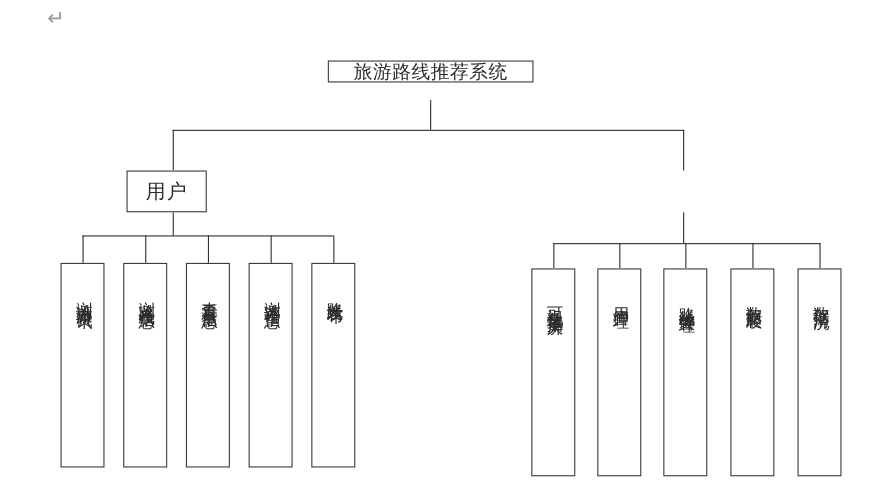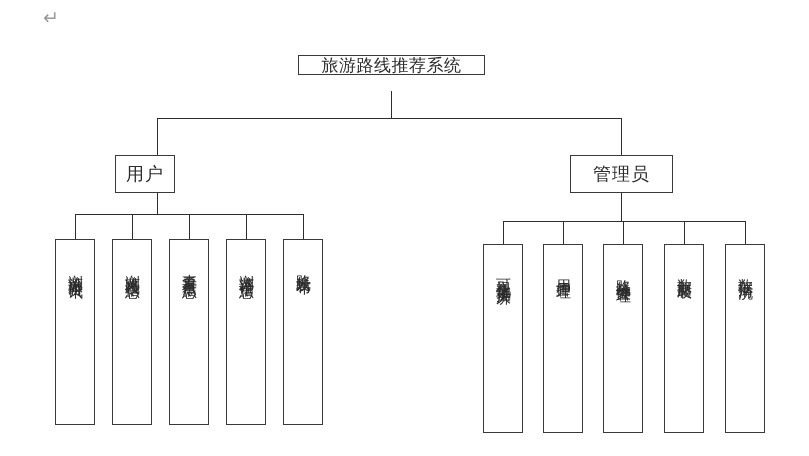--- a/index.html
+++ b/index.html
@@ -74,21 +74,21 @@
     font-size: 17px;
     letter-spacing: 0.5px;
   }
 
   
   .node.mid {
     height: 38px;
     font-size: 18px;
     letter-spacing: 1px;
   }
-  .node.mid.user      { left: 115px; top: 155px; width: 60px; }
+  .node.mid.user      { left: 115px; top: 155px; width: 73px; }
   .node.mid.admin     { left: 570px; top: 155px; width: 103px; }
 
   
   .node.leaf {
     width: 40px;
     font-size: 15px;
     line-height: 1.08;
     align-items: flex-start;
     justify-content: center;
     padding-top: 22px;
@@ -139,23 +139,20 @@
   <div class="line v" style="left:745px; top:221px; height:23px;"></div>
 
   <div class="node root">
     <span class="label">旅游路线推荐系统</span>
   </div>
 
   <div class="node mid user">
     <span class="label">用户</span>
   </div>
 
-  <div class="node mid admin">
-    <span class="label">管理员</span>
-  </div>
 
   <div class="node leaf user-leaf" style="left:55px;">
     <span class="label">浏览旅游资讯</span>
   </div>
   <div class="node leaf user-leaf" style="left:112px;">
     <span class="label">浏览路线信息</span>
   </div>
   <div class="node leaf user-leaf" style="left:169px;">
     <span class="label">查看景点信息</span>
   </div>

